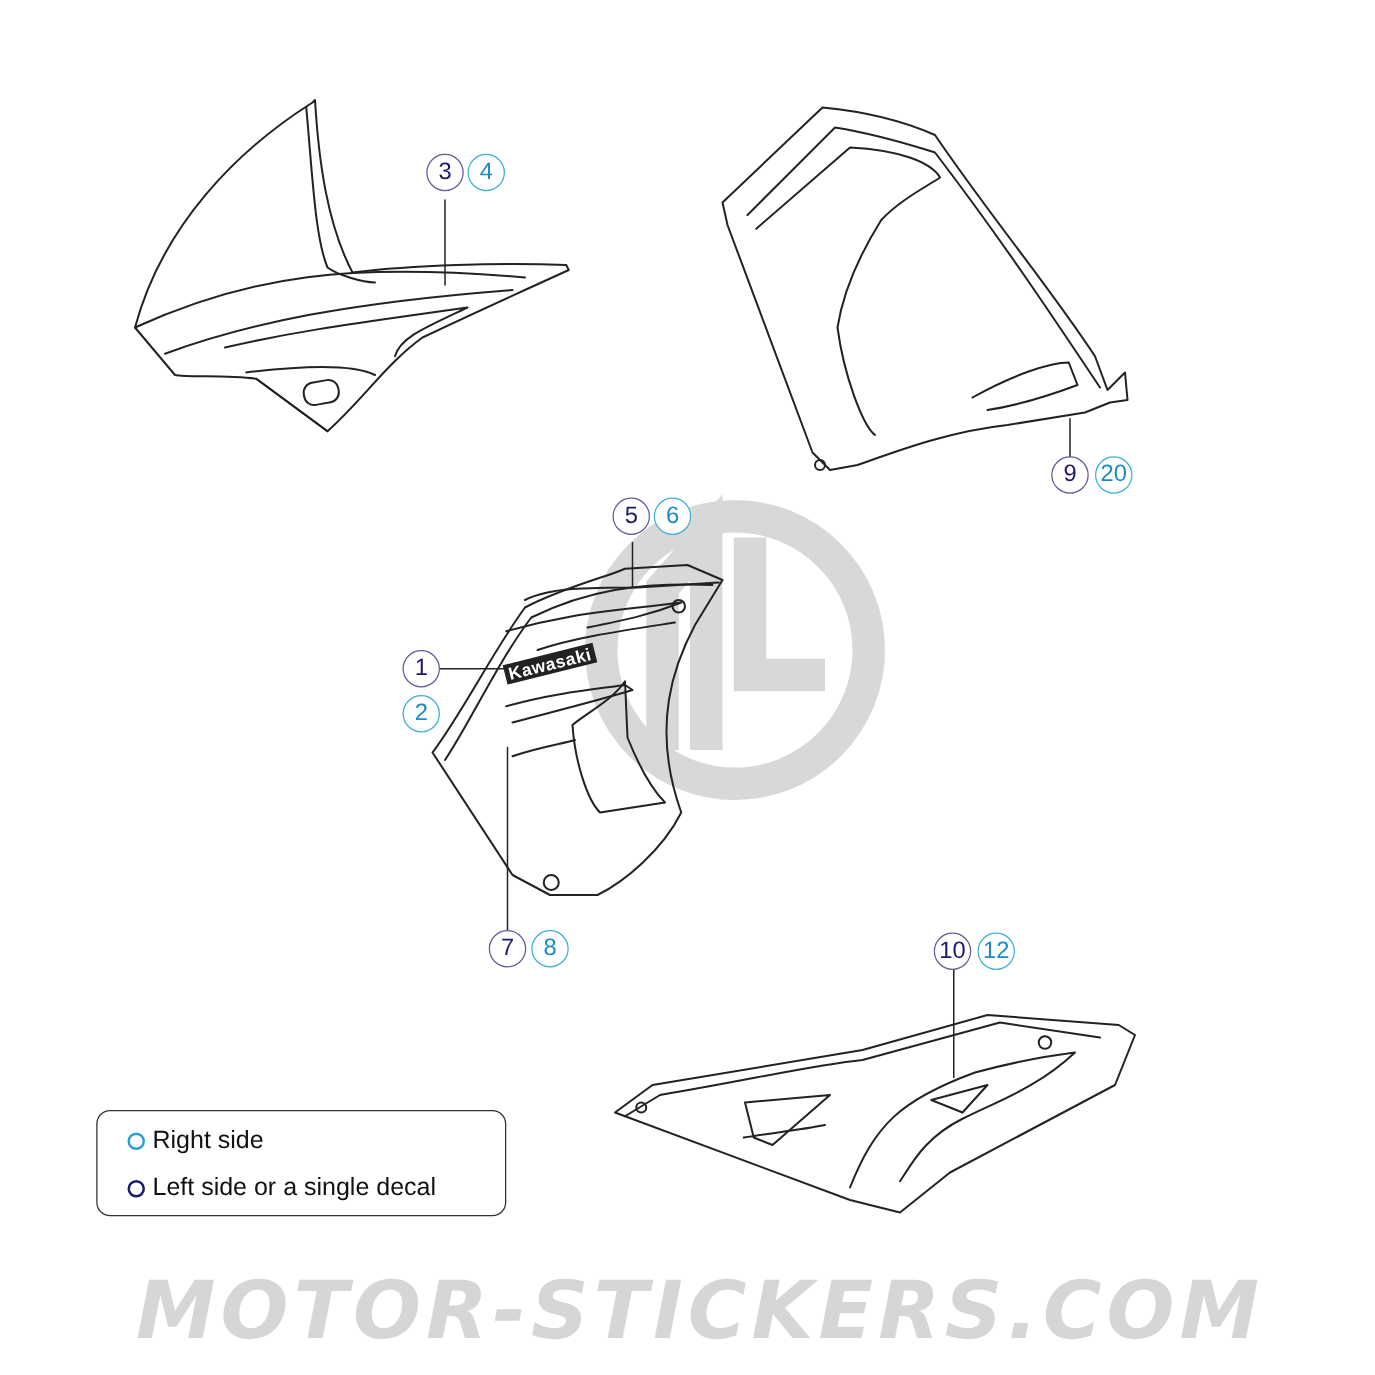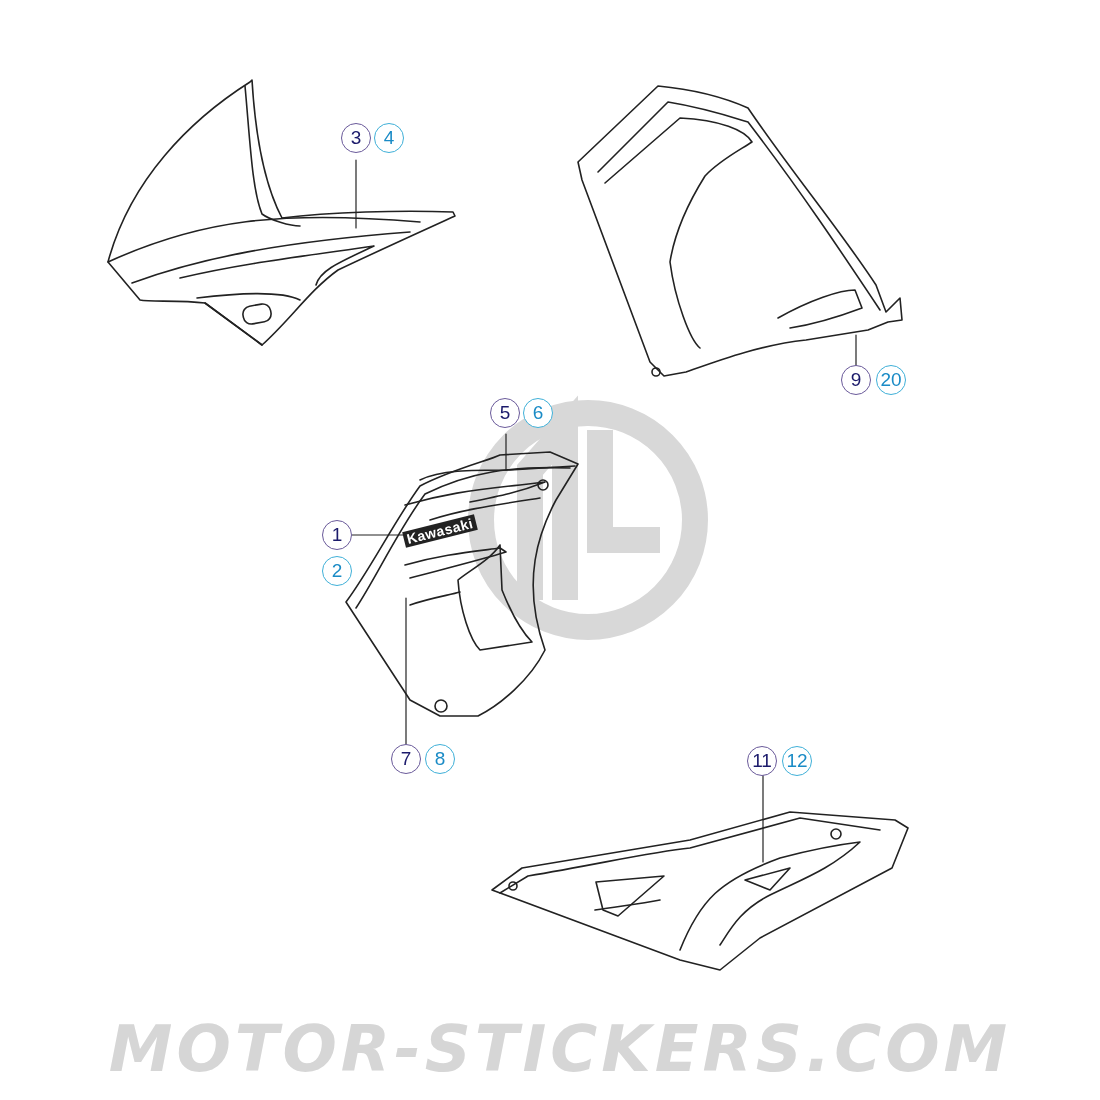--- a/index.html
+++ b/index.html
@@ -109,18 +109,28 @@
 
   <div class="callout left" style="left:490px; top:398px;">5</div>
   <div class="callout right" style="left:523px; top:398px;">6</div>
 
   <div class="callout left" style="left:322px; top:520px;">1</div>
   <div class="callout right" style="left:322px; top:556px;">2</div>
 
   <div class="callout left" style="left:391px; top:744px;">7</div>
   <div class="callout right" style="left:425px; top:744px;">8</div>
 
-  <div class="callout left" style="left:747px; top:746px;">11</div>
+  <div class="callout left" style="left:747px; top:746px;">10</div>
   <div class="callout right" style="left:782px; top:746px;">12</div>
 
+  <div class="legend">
+    <div class="legend-row" style="top:12px;">
+      <span class="dot right"></span>
+      <span>Right side</span>
+    </div>
+    <div class="legend-row" style="top:50px;">
+      <span class="dot left"></span>
+      <span>Left side or a single decal</span>
+    </div>
+  </div>
 
   <div class="watermark">MOTOR-STICKERS.COM</div>
 </div>
 
 </body></html>

